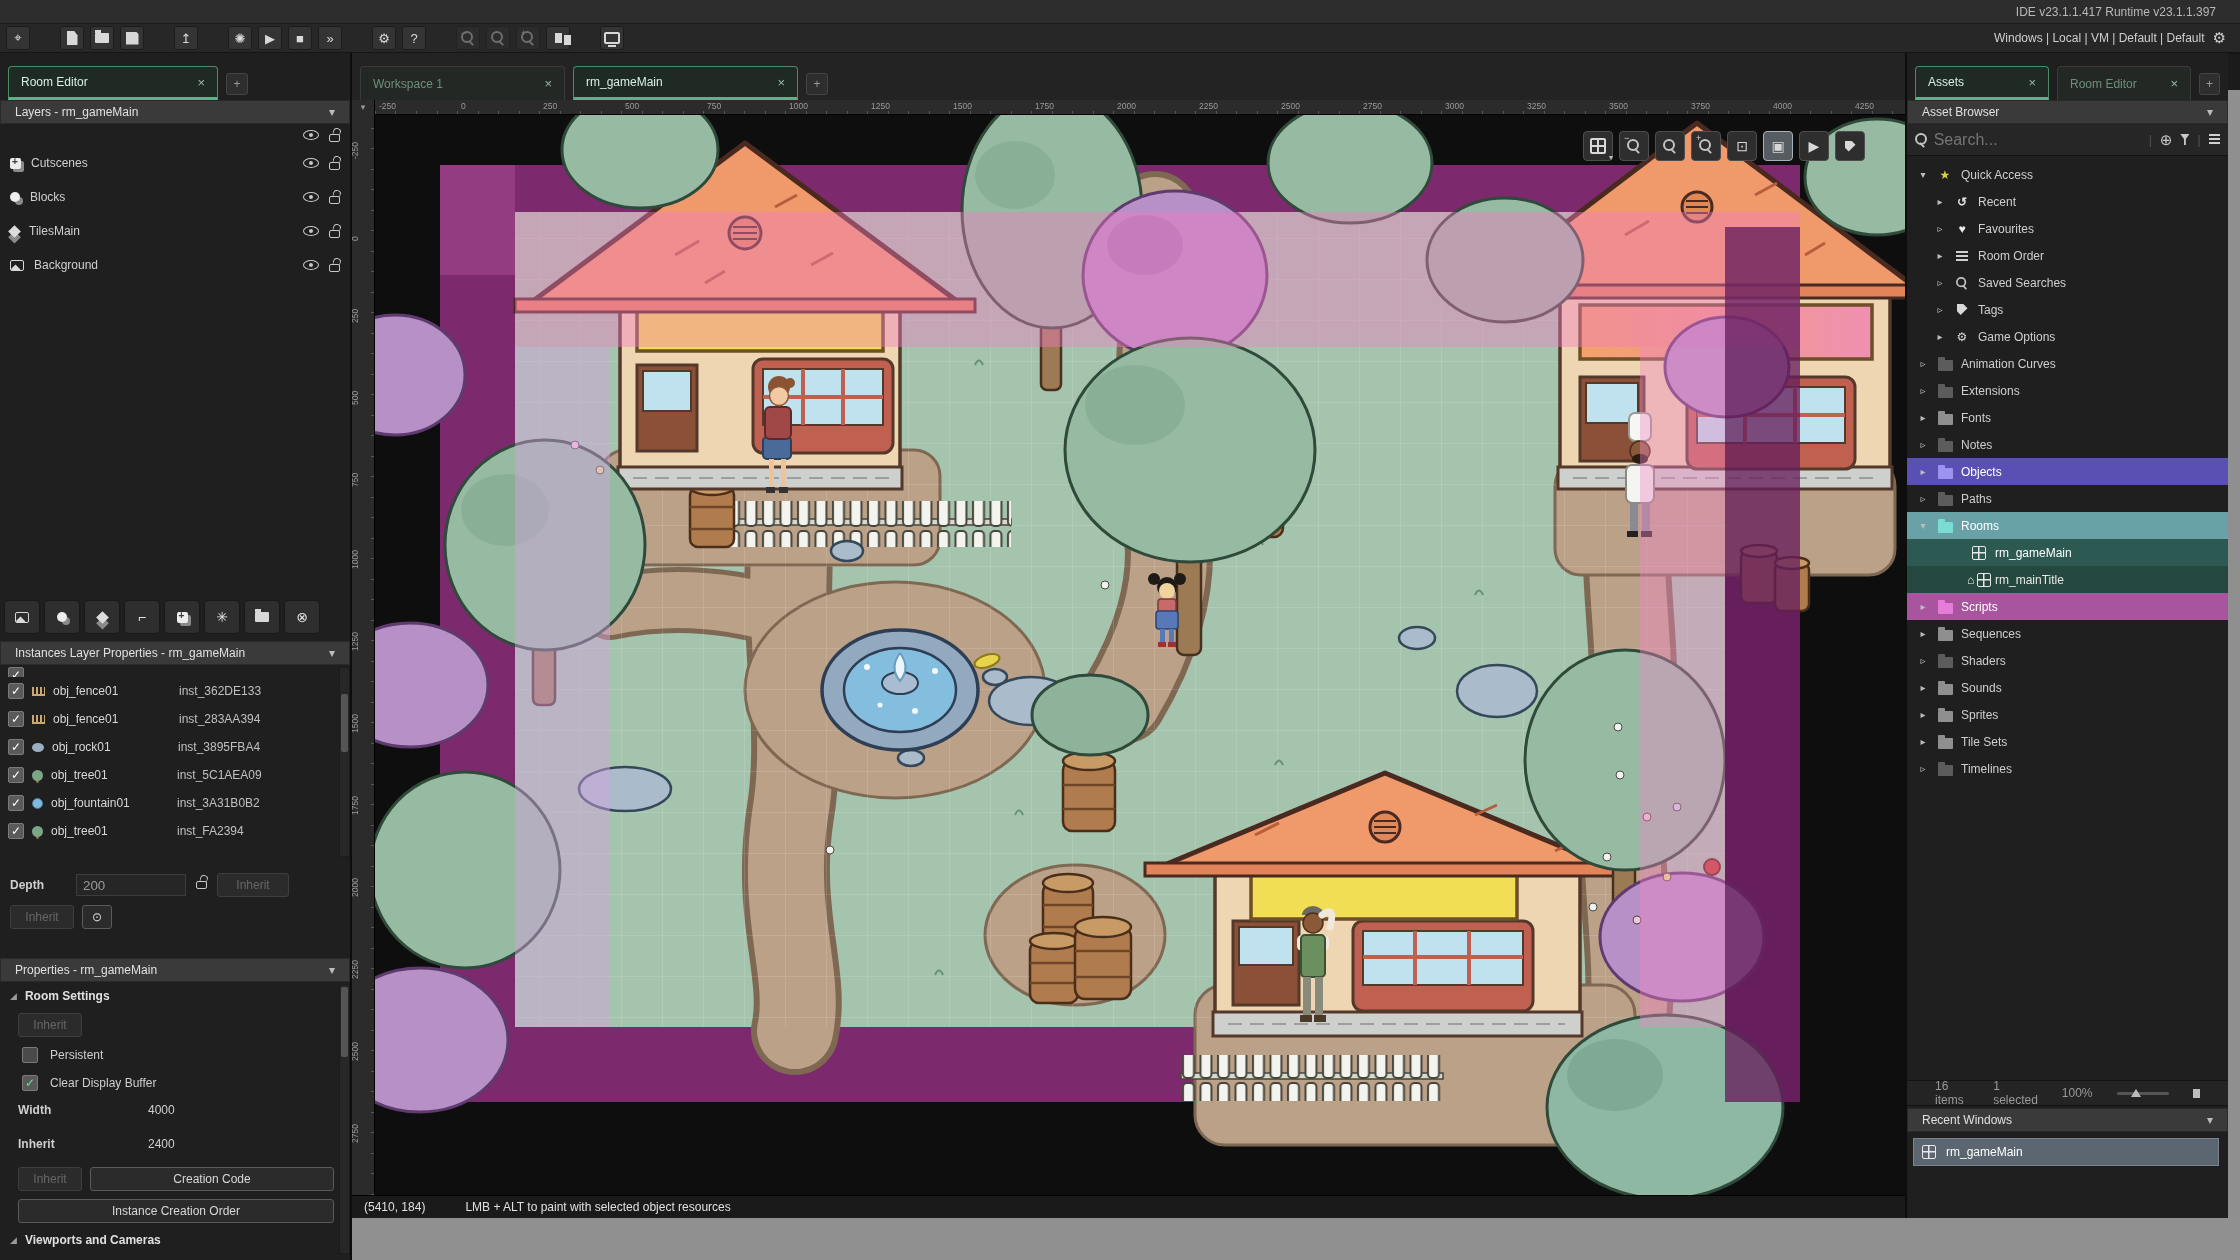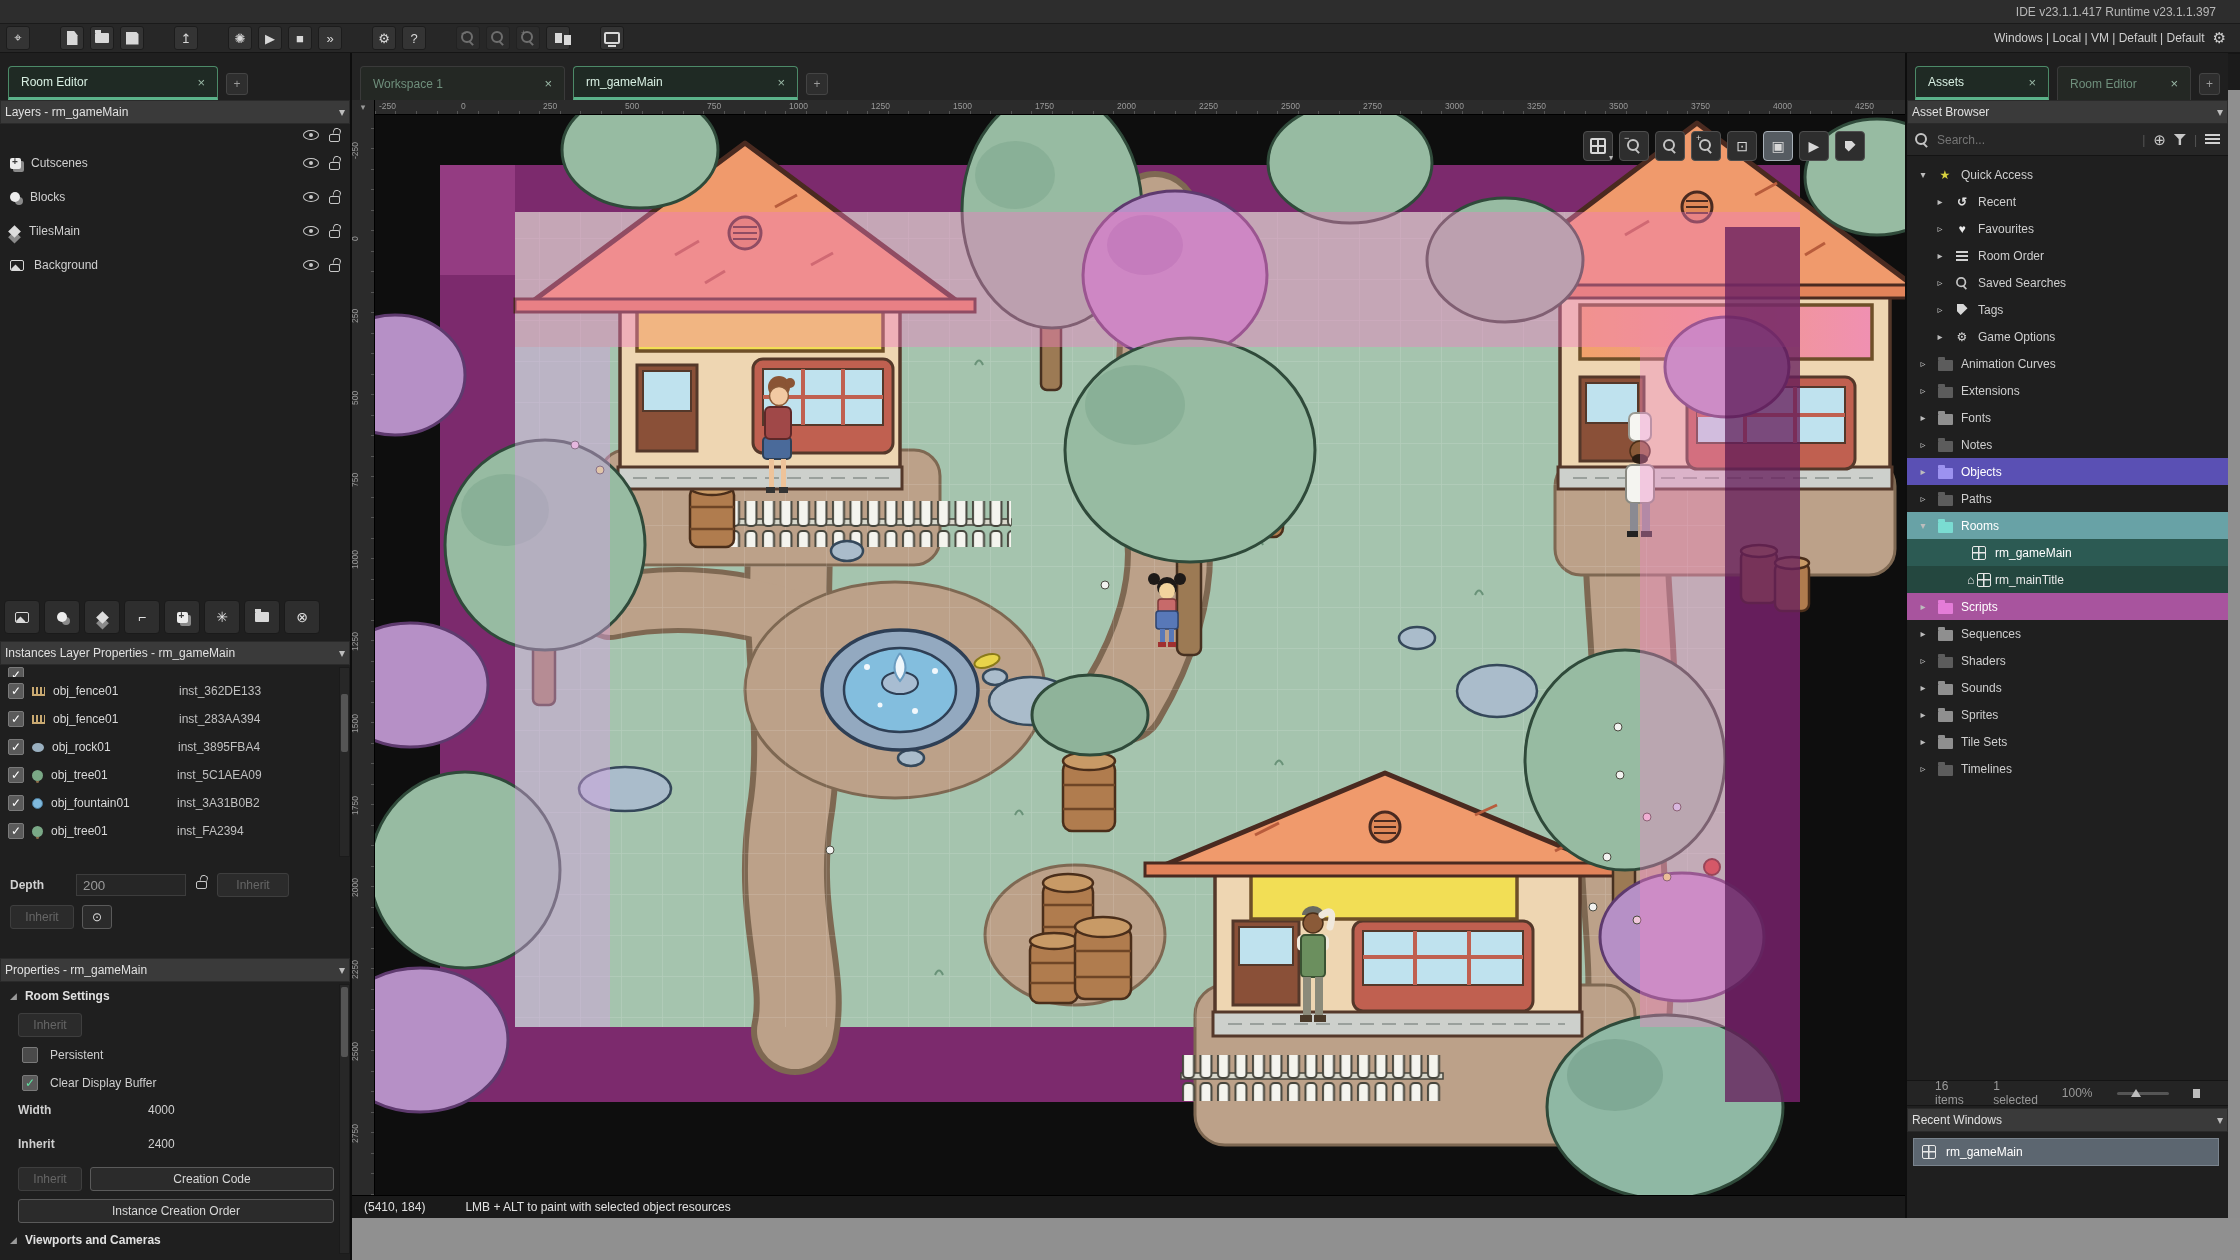--- a/index.html
+++ b/index.html
@@ -14,21 +14,21 @@
   
   #toolbar { position:absolute; left:0; top:24px; width:2240px; height:30px; background:#272727;
     border-bottom:2px solid #151515; display:flex; align-items:center; gap:6px; padding:0 6px; }
   .tbtn { width:24px; height:24px; background:#343434; border:1px solid #1c1c1c; border-radius:3px;
     display:flex; align-items:center; justify-content:center; color:#d8d8d8; font-size:13px; position:relative; }
   .tbtn.dim { opacity:.45; }
   .tgap { width:18px; }
   #targets-row { margin-left:auto; display:flex; align-items:center; gap:8px; padding-right:8px; color:#cfcfcf; }
   
   .panel-header { height:24px; background:#3a3a3a; border:1px solid #2a2a2a; display:flex;
-    align-items:center; padding:0 4px; color:#e0e0e0; }
+    align-items:center; padding:0 14px; color:#e0e0e0; }
   .panel-header .chev { margin-left:auto; color:#bdbdbd; }
   .tabbar { height:47px; display:flex; align-items:flex-end; gap:8px; padding:6px 8px 0 8px; }
   .tab { height:34px; display:flex; align-items:center; gap:10px; padding:0 12px; border:1px solid #3a3a3a;
     border-bottom:none; border-radius:4px 4px 0 0; background:#242824; color:#6f8f7c; }
   .tab.active { background:#1f2a24; border-color:#4c8a68; border-bottom:3px solid #5bb38a; color:#d8efe2; }
   .tab .x { color:#9ab8a6; font-size:13px; }
   .addtab { width:22px; height:22px; margin-bottom:5px; background:#2e2e2e; border:1px solid #444;
     border-radius:3px; color:#9a9a9a; display:flex; align-items:center; justify-content:center; }
   .btn { background:#2b2b2b; border:1px solid #5a5a5a; border-radius:3px; color:#d8d8d8;
     display:flex; align-items:center; justify-content:center; height:24px; }
@@ -105,21 +105,21 @@
   .cbtn { width:30px; height:30px; background:#2e2e2e; border:1px solid #4e4e4e; border-radius:4px;
     display:flex; align-items:center; justify-content:center; color:#d8d8d8; font-size:14px; position:relative; }
   .cbtn.active { background:#565c62; border-color:#a8b0b8; }
   .cbtn .dd { position:absolute; right:-1px; bottom:-2px; font-size:8px; color:#bbb; }
   #canvas-status { position:absolute; left:0; top:1142px; width:100%; height:23px; background:#1a1a1a;
     border-top:1px solid #000; display:flex; align-items:center; gap:40px; padding-left:12px; color:#e0e0e0; }
   
   #right-panel { position:absolute; left:1905px; top:53px; width:323px; height:1165px; background:#1f1f1f; border-left:2px solid #0d0d0d; }
   #rp-search { position:absolute; left:0; top:71px; width:100%; height:32px; background:#262626; border-bottom:1px solid #141414;
     display:flex; align-items:center; gap:8px; padding:0 8px; }
-  #rp-search input { flex:1; background:transparent; border:none; outline:none; color:#bbb; font-size:12px; font-family:inherit; }
+  #rp-search input { flex:1; background:transparent; border:none; outline:none; color:#bbb; font-size:16px; font-family:inherit; }
   .tree-row { height:27px; display:flex; align-items:center; gap:7px; padding-right:4px; color:#cfcfcf; }
   .tree-row .chev { width:12px; text-align:center; color:#bdbdbd; font-size:10px; }
   .tree-row .ticon { width:18px; display:flex; justify-content:center; }
   #rp-status { position:absolute; left:0; top:1027px; width:100%; height:26px; border-top:1px solid #141414; border-bottom:1px solid #141414;
     display:flex; align-items:center; gap:24px; padding:0 28px; color:#9a9a9a; background:#242424; }
   #rp-slider { width:70px; height:3px; background:#555; position:relative; border-radius:2px; }
   #rp-slider .knob { position:absolute; left:14px; top:-3px; width:0; height:0; border-left:5px solid transparent; border-right:5px solid transparent; border-bottom:8px solid #bdbdbd; }
   #recent-item { position:absolute; left:6px; top:1085px; width:306px; height:28px; background:#5c6670; border:1px solid #7a848e;
     display:flex; align-items:center; gap:10px; padding:0 8px; color:#fff; }
   #right-strip { position:absolute; left:2228px; top:90px; width:12px; height:1170px; background:#8f8f8f; }

